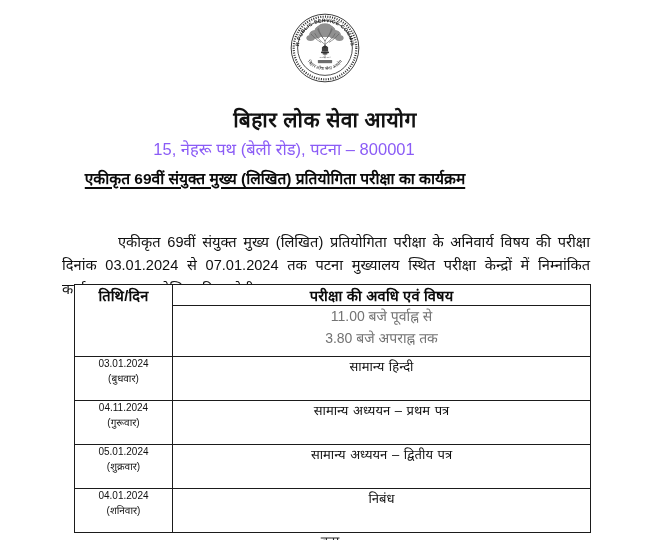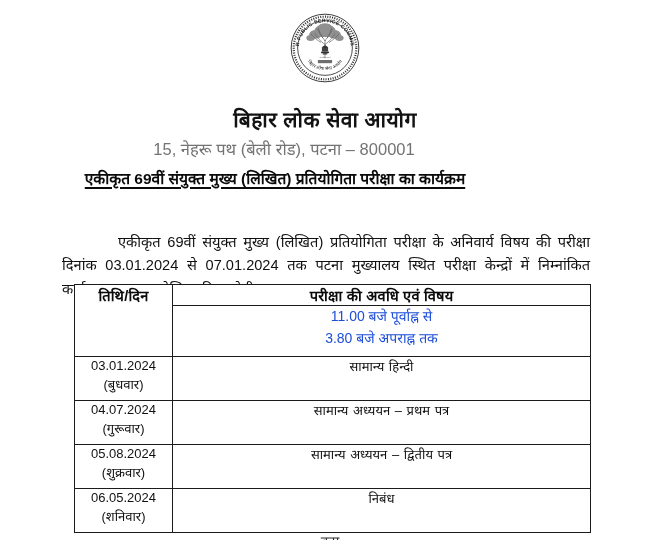--- a/index.html
+++ b/index.html
@@ -56,21 +56,21 @@
     line-height: 1.15;
   }
   .org-address {
     position: absolute;
     top: 140px;
     left: 0;
     width: 568px;
     text-align: center;
     font-size: 16.5px;
     font-weight: normal;
-    color: #737373;
+    color: #8b5cf6;
     line-height: 1.15;
   }
   .doc-title {
     position: absolute;
     top: 170px;
     left: 0;
     width: 550px;
     text-align: center;
     font-size: 15.5px;
     font-weight: bold;
@@ -124,25 +124,25 @@
     padding: 5px 4px 6px 4px;
     color: #0b0b0b;
     letter-spacing: 0.2px;
   }
   .time-cell {
     text-align: center;
     font-size: 14px;
     font-weight: normal;
     padding: 7px 4px 10px 4px;
     line-height: 1.55;
-    color: #1d4ed8;
+    color: #737373;
   }
   .date-cell {
     text-align: center;
-    font-size: 13px;
+    font-size: 10px;
     padding: 5px 2px 8px 2px;
     line-height: 1.45;
     color: #111111;
   }
   .subject-cell {
     text-align: center;
     font-size: 13px;
     padding: 5px 4px 8px 4px;
     color: #111111;
     word-spacing: 1px;
@@ -246,37 +246,37 @@
       <tr class="row-h">
         <td class="date-cell">
           <div>03.01.2024</div>
           <div>(बुधवार)</div>
         </td>
         <td class="subject-cell">सामान्य हिन्दी</td>
       </tr>
 
       <tr class="row-h">
         <td class="date-cell">
-          <div>04.07.2024</div>
+          <div>04.11.2024</div>
           <div>(गुरूवार)</div>
         </td>
         <td class="subject-cell">सामान्य अध्ययन – प्रथम पत्र</td>
       </tr>
 
       <tr class="row-h">
         <td class="date-cell">
-          <div>05.08.2024</div>
+          <div>05.01.2024</div>
           <div>(शुक्रवार)</div>
         </td>
         <td class="subject-cell">सामान्य अध्ययन – द्वितीय पत्र</td>
       </tr>
 
       <tr class="row-h">
         <td class="date-cell">
-          <div>06.05.2024</div>
+          <div>04.01.2024</div>
           <div>(शनिवार)</div>
         </td>
         <td class="subject-cell">निबंध</td>
       </tr>
     </tbody>
   </table>
 
   <div class="bottom-cut">क्रम</div>
 
 </div>

